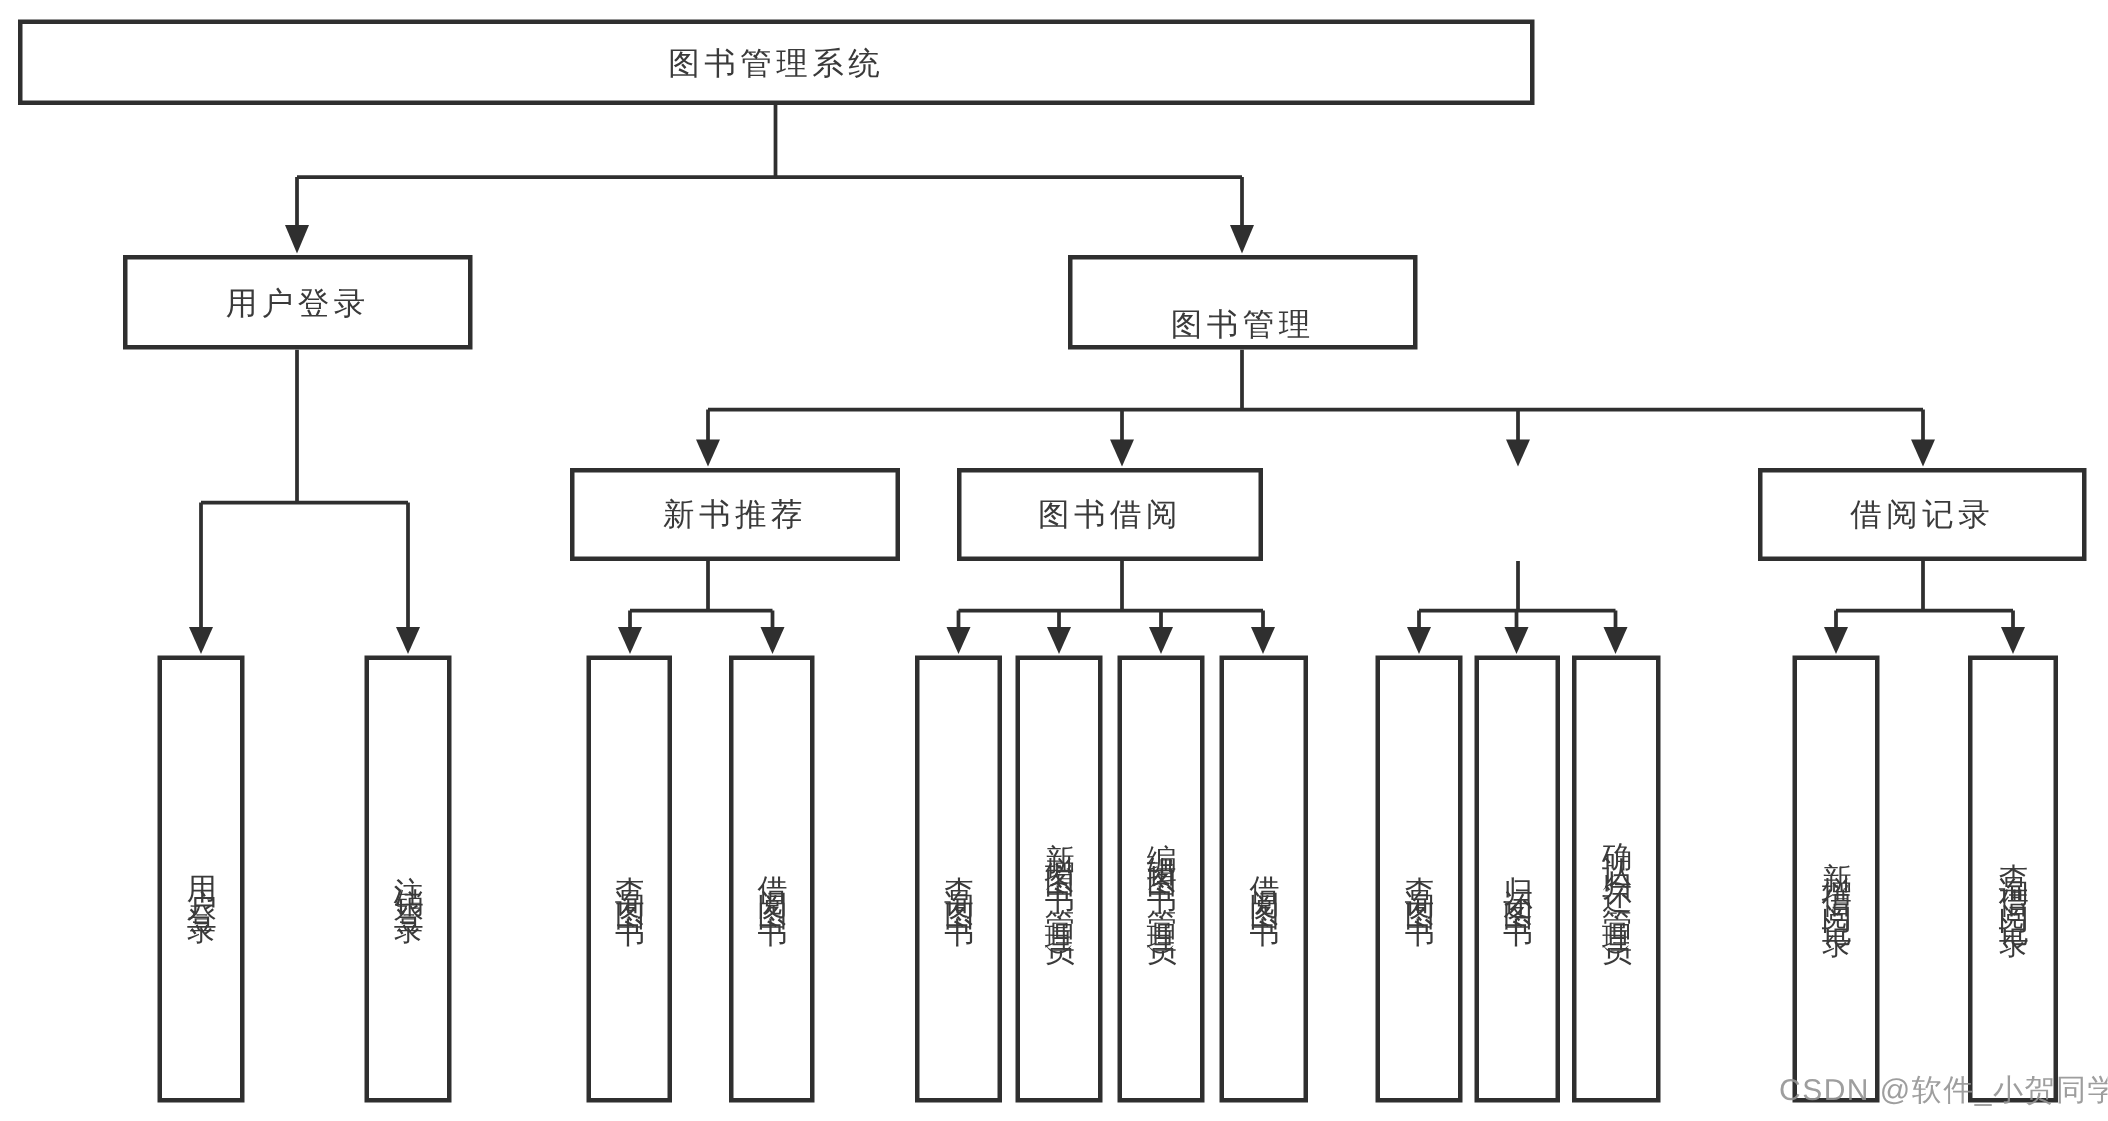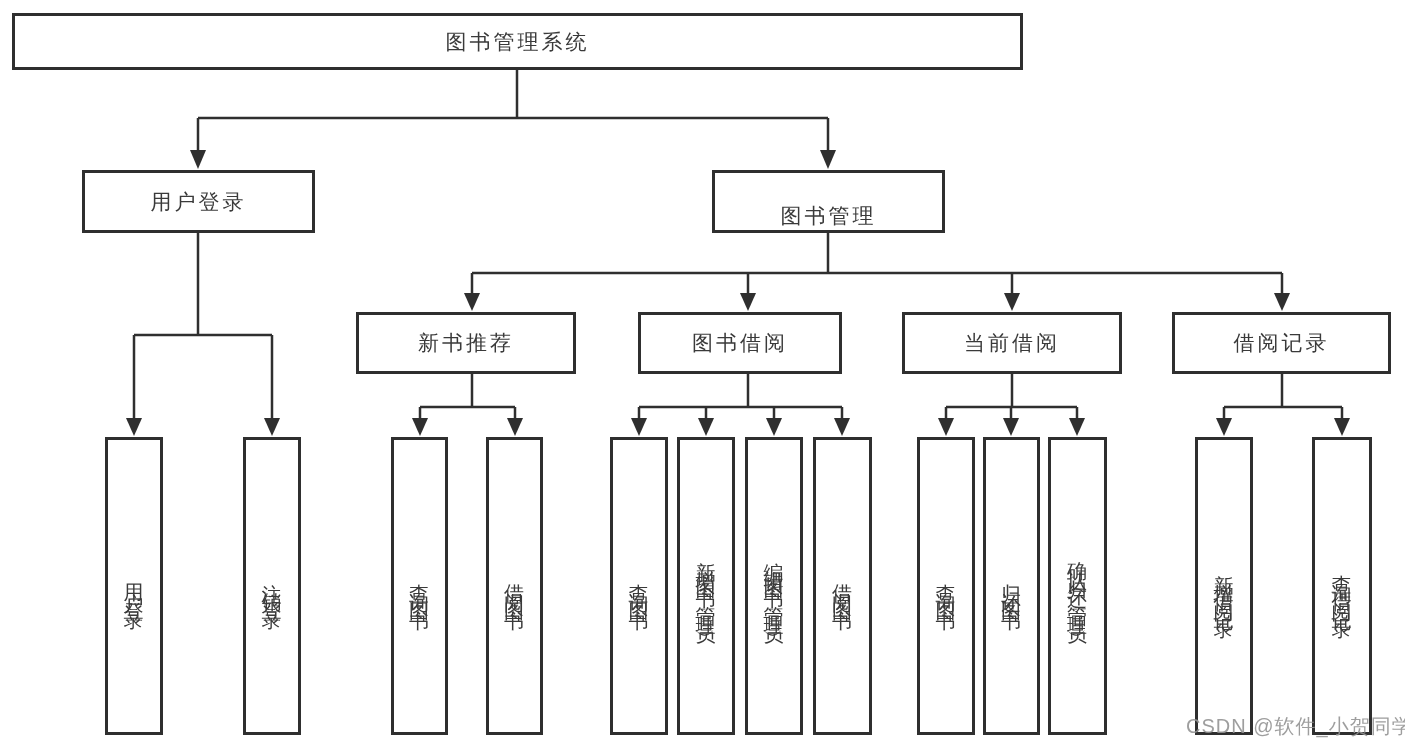--- a/index.html
+++ b/index.html
@@ -129,28 +129,25 @@
     <span class="hlabel">图书管理系统</span>
   </div>
 
   <div class="box" style="left:82px; top:170px; width:233px; height:63px;">
     <span class="hlabel">用户登录</span>
   </div>
   <div class="box" style="left:712px; top:170px; width:233px; height:63px;align-items:flex-end;">
     <span class="hlabel">图书管理</span>
   </div>
 
-  <div class="box" style="left:356px; top:312px; width:220px; height:62px;">
+  <div class="box" style="left:380px; top:312px; width:220px; height:62px;">
     <span class="hlabel">新书推荐</span>
   </div>
   <div class="box" style="left:638px; top:312px; width:204px; height:62px;">
     <span class="hlabel">图书借阅</span>
-  </div>
-  <div class="box" style="left:902px; top:312px; width:220px; height:62px;">
-    <span class="hlabel">当前借阅</span>
   </div>
   <div class="box" style="left:1172px; top:312px; width:219px; height:62px;">
     <span class="hlabel">借阅记录</span>
   </div>
 
   <div class="box leaf" style="left:105px; top:437px; width:58px; height:298px;">
     <span class="vlabel">用户登录</span>
   </div>
   <div class="box leaf" style="left:243px; top:437px; width:58px; height:298px;">
     <span class="vlabel">注销登录</span>

